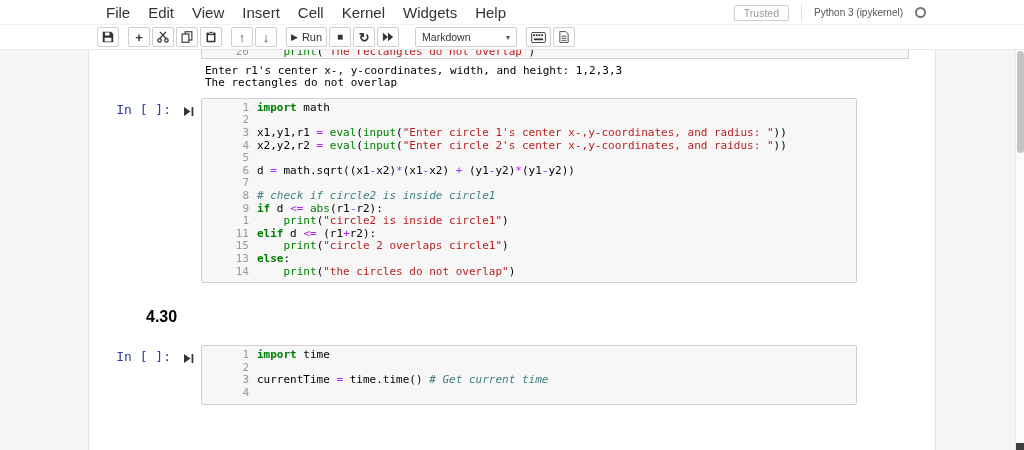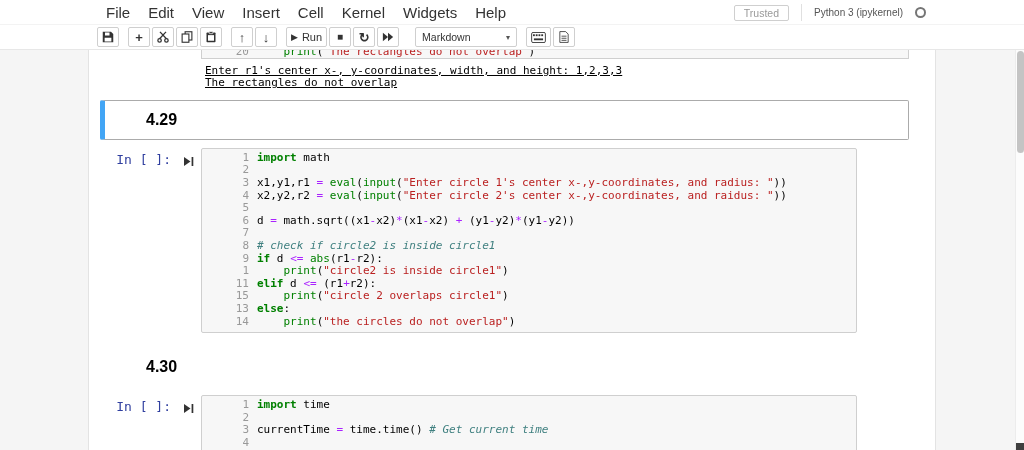--- a/index.html
+++ b/index.html
@@ -30,21 +30,21 @@
   .gut{display:inline-block;width:22px;padding-right:8px;text-align:right;color:#999;margin-left:33px;}
   .tk{color:#008000;font-weight:bold;}
   .tb{color:#008000;}
   .ts{color:#BA2121;}
   .tc{color:#408080;font-style:italic;}
   .to{color:#AA22FF;}
   .tt{color:#000;}
   .clipped-box{margin-left:112px;width:708px;height:9px;overflow:hidden;background:#f7f7f7;
     border:1px solid #cfcfcf;border-top:none;}
   .clipped-box .cm-line{margin-top:-4px;}
-  .outputs{margin:6px 0 0 116px;text-decoration:underline;}
+  .outputs{margin:6px 0 0 116px;}
   .outputs div{font-family:"DejaVu Sans Mono",monospace;font-size:11px;line-height:12.4px;white-space:pre;color:#000;}
   .cell-md{margin:10px 0 0 11px;width:809px;border:1px solid transparent;border-left:5px solid transparent;
     border-radius:2px;padding:10px 0 10px 41px;cursor:pointer;}
   .cell-md.selected{border-color:#ababab;border-left-color:#42A5F5;}
   .md-heading{font-size:16px;font-weight:bold;color:#000;}
   .h430{margin-top:14px;}
   .cell-code{display:flex;margin-top:8px;}
   .promptcol{width:112px;flex:none;position:relative;}
   .prompt{position:absolute;top:4px;right:30px;font-family:"DejaVu Sans Mono",monospace;font-size:13px;color:#303F9F;white-space:pre;}
   .runicon{position:absolute;top:5px;right:7px;cursor:pointer;}
@@ -181,23 +181,20 @@
 
     <div class="clipped-box">
         <div class="cm-line"><span class="gut">20</span><span class="tt">    </span><span class="tb">print</span><span class="tt">(</span><span class="ts">"The rectangles do not overlap"</span><span class="tt">)</span></div>
       </div>
 
     <div class="outputs">
       <div>Enter r1's center x-, y-coordinates, width, and height: 1,2,3,3</div>
       <div>The rectangles do not overlap</div>
     </div>
 
-    <div class="cell-md selected">
-      <div class="md-heading">4.29</div>
-    </div>
 
     <div class="cell-code">
       <div class="promptcol">
         <span class="prompt">In [ ]:</span>
         <span class="runicon"><svg width="11" height="11" viewBox="0 0 11 11">
               <path d="M1 1 L7.5 5.5 L1 10z" fill="#333"></path>
               <rect x="8.6" y="1" width="1.7" height="9" fill="#333"></rect>
             </svg></span>
       </div>
       <div class="inputbox">

